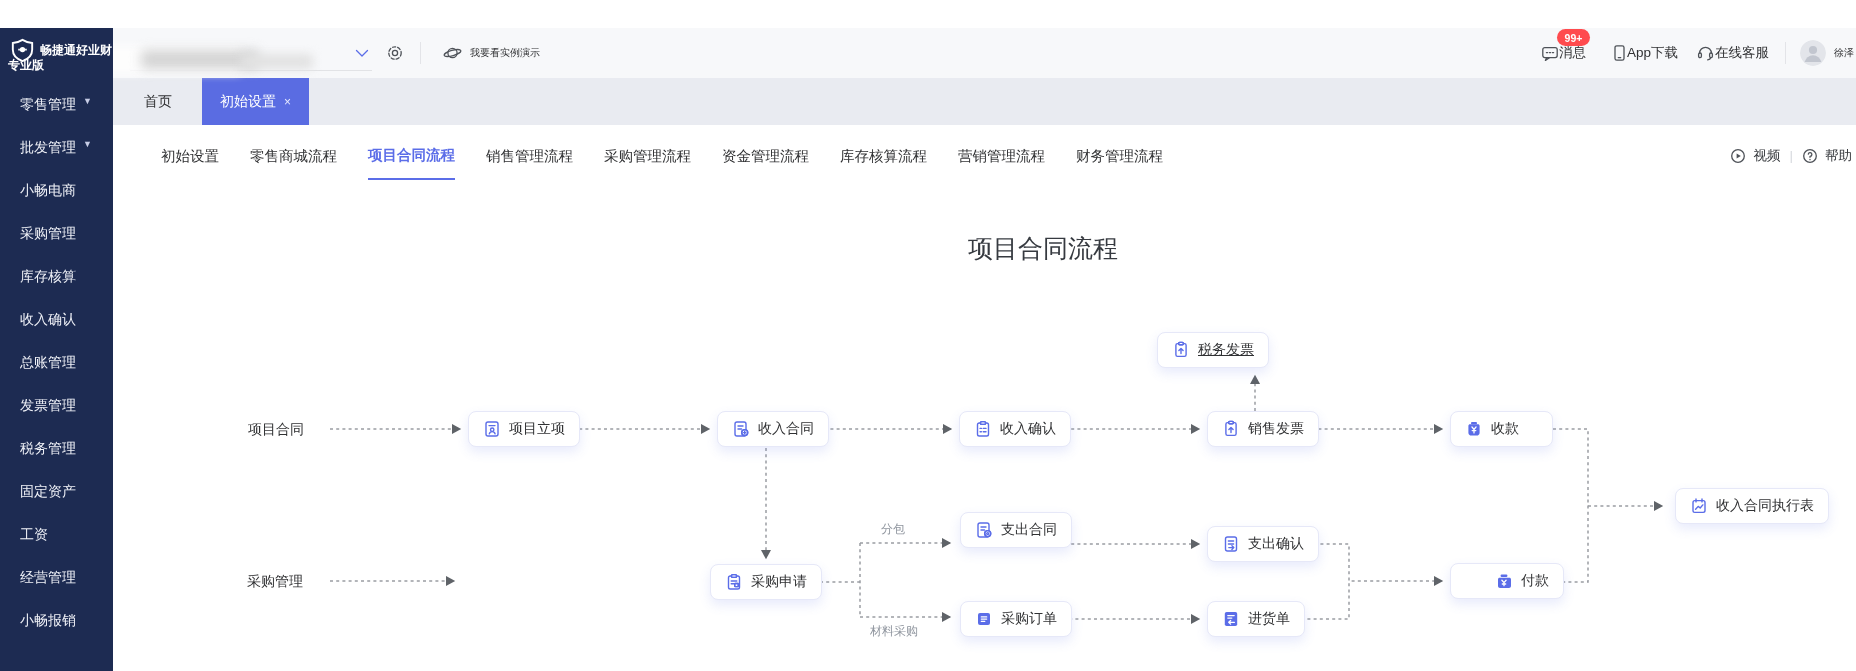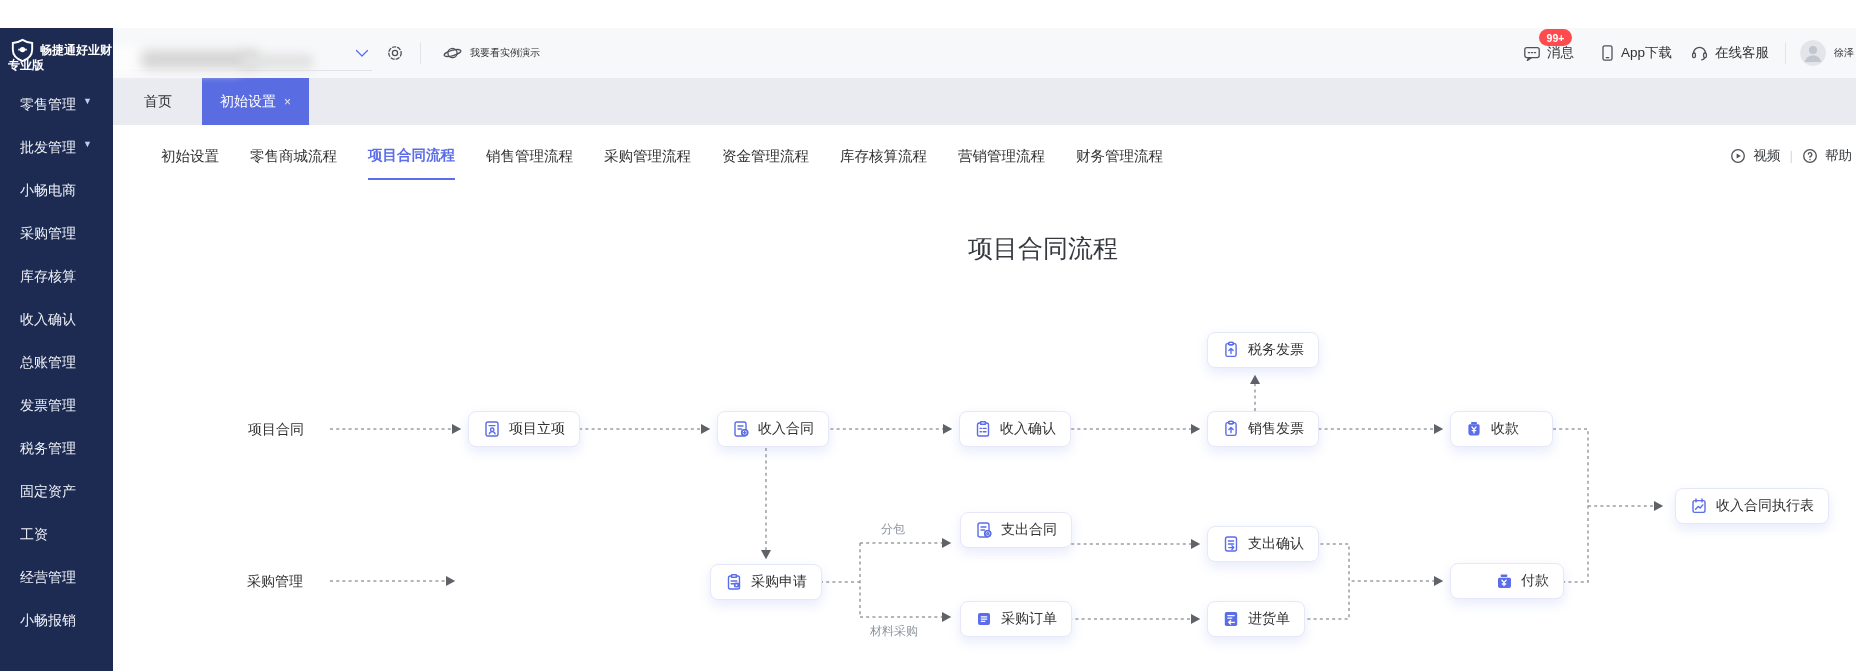--- a/index.html
+++ b/index.html
@@ -19,21 +19,21 @@
   
   .header { position:absolute; left:113px; top:28px; width:1743px; height:50px; background:#f7f8fa; display:flex; align-items:center; padding:0 2px 0 17px; z-index:4; }
   .censor-a { position:absolute; left:-12px; top:18px; width:140px; height:28px; background:#fdfdfd; filter:blur(4px); border-radius:4px; z-index:6; }
   .censor-b { position:absolute; left:28px; top:22px; width:118px; height:19px; background:#cdcdcd; filter:blur(6px); border-radius:4px; z-index:7; opacity:.85; }
   .censor-c { position:absolute; left:128px; top:26px; width:72px; height:15px; background:#e2e2e2; filter:blur(5px); border-radius:4px; z-index:7; }
   .search-line { position:absolute; left:17px; top:42px; width:242px; height:1px; background:#e2e3e6; }
   .hicon { flex:0 0 auto; display:flex; align-items:center; }
   .hdr-divider { width:1px; height:22px; background:#e3e4e8; }
   .demo-text { font-size:10px; color:#303133; margin-left:8px; white-space:nowrap; }
   .header-right { margin-left:auto; display:flex; align-items:center; }
-  .hr-item { display:flex; align-items:center; gap:6px; font-size:13.5px; color:#303133; cursor:pointer; white-space:nowrap; }
+  .hr-item { display:flex; align-items:center; font-size:13.5px; color:#303133; cursor:pointer; white-space:nowrap; }
   .msg-wrap { position:relative; }
   .badge { position:absolute; top:-15px; left:16px; min-width:33px; height:17px; background:#ff4b4e; color:#fff; font-size:10.5px; font-weight:bold; border-radius:9px; display:flex; align-items:center; justify-content:center; padding:0 5px; }
   .avatar { width:26px; height:26px; border-radius:50%; overflow:hidden; flex:0 0 auto; }
   .user-name { font-size:10px; color:#303133; margin-left:8px; white-space:nowrap; overflow:hidden; }
 
   
   .tabrow { position:absolute; left:113px; top:78px; width:1743px; height:47px; background:#e9ebf1; display:flex; align-items:stretch; }
   .tab-home { margin-left:17px; display:flex; align-items:center; font-size:14px; color:#303133; padding:0 14px; cursor:pointer; }
   .tab-active { margin-left:16px; width:107px; background:#5a6ce2; color:#fff; display:flex; align-items:center; justify-content:center; font-size:14px; cursor:pointer; }
   .tab-active .x { margin-left:8px; font-size:12px; color:#e7eaff; }
@@ -275,21 +275,21 @@
         </div>
         <div class="flow-node" style="left: 846px; top: 280px; min-width: 106px;">
           <svg viewBox="0 0 18 18">
             <rect x="3.5" y="3" width="11" height="13" rx="1.8"></rect>
             <rect x="6.5" y="1.6" width="5" height="2.8" rx="1" class="fw" style="fill:#fff"></rect>
             <rect x="6.5" y="1.6" width="5" height="2.8" rx="1"></rect>
             <path d="M6.1 8.4h1.3M9.2 8.4h2.8M6.1 11.7h1.3M9.2 11.7h2.8"></path>
           </svg>
           <span>收入确认</span>
         </div>
-        <div class="flow-node" style="left: 1094px; top: 201px; min-width: 97px;">
+        <div class="flow-node" style="left: 1044px; top: 201px; min-width: 97px; text-decoration: underline;">
           <svg viewBox="0 0 18 18">
             <rect x="3.9" y="2.6" width="10.2" height="12.8" rx="1.6"></rect>
             <rect x="6.6" y="1.4" width="4.8" height="2.4" rx="1" class="fw" style="fill:#fff"></rect>
             <rect x="6.6" y="1.4" width="4.8" height="2.4" rx="1"></rect>
             <path d="M9 12.5V7.7M6.9 9.6L9 7.5l2.1 2.1"></path>
           </svg>
           <span>税务发票</span>
         </div>
         <div class="flow-node" style="left: 1094px; top: 280px; min-width: 99px;">
           <svg viewBox="0 0 18 18">

